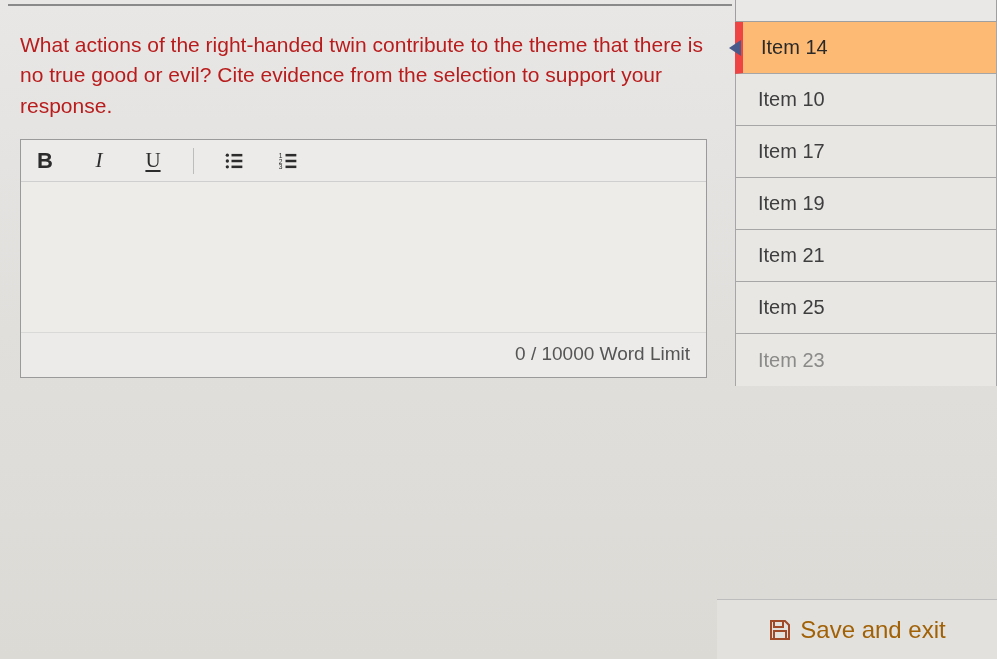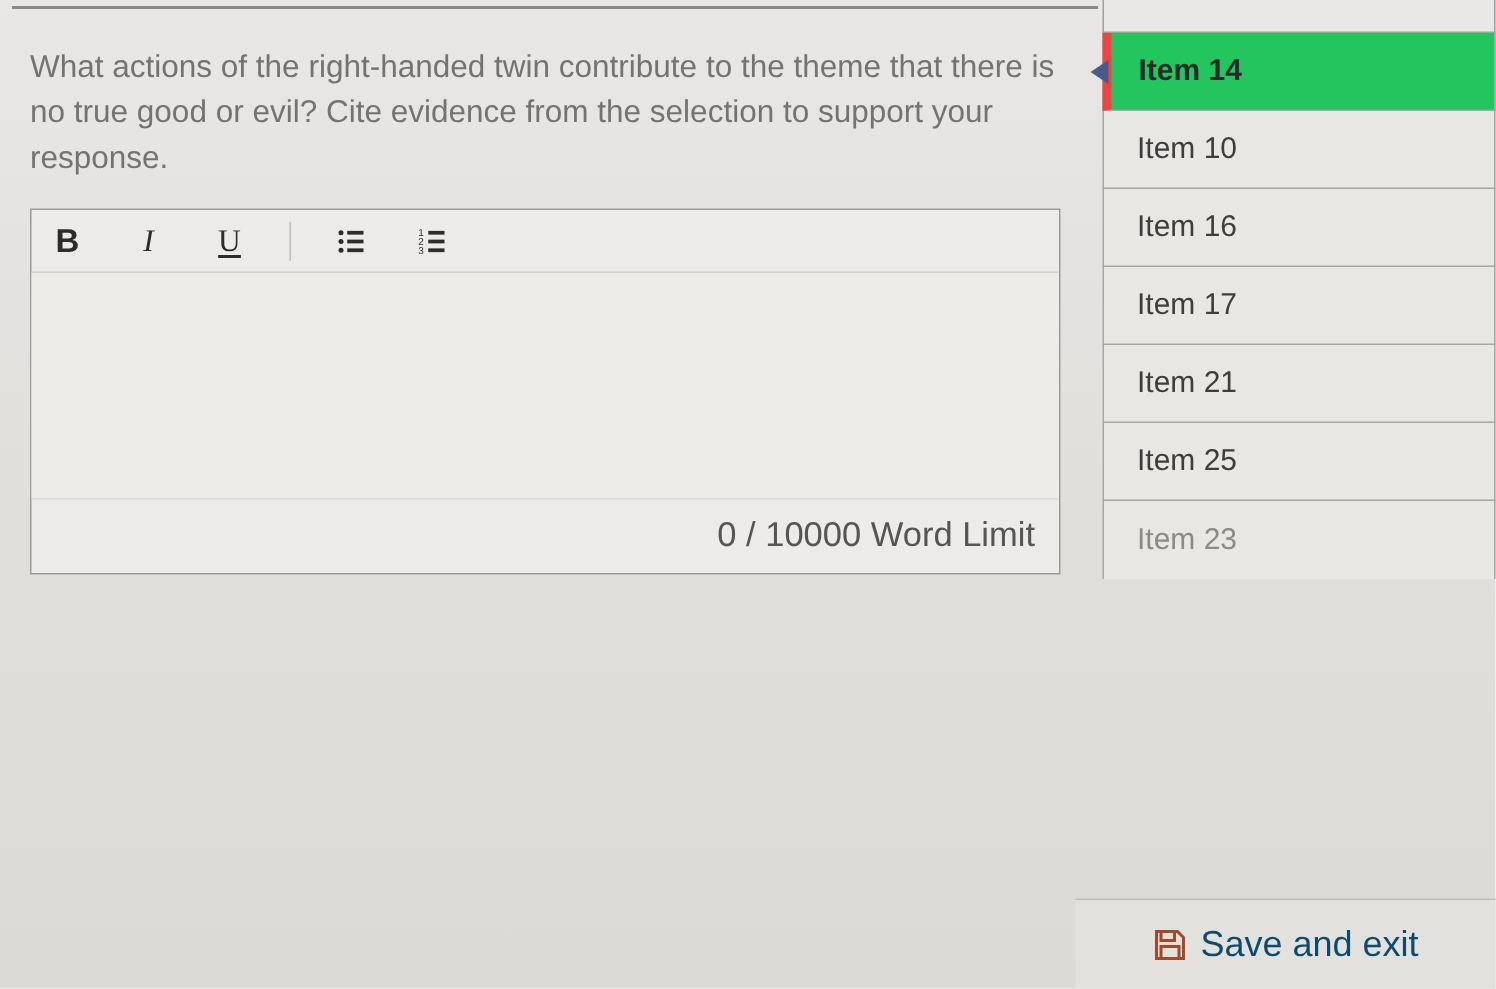--- a/index.html
+++ b/index.html
@@ -22,21 +22,21 @@
   .main {
     position: absolute;
     left: 8px;
     top: 20px;
     right: 278px;
     padding: 10px 12px 0 12px;
   }
   .prompt {
     font-size: 21px;
     line-height: 1.45;
-    color: #737373;
+    color: #b91c1c;
     margin-bottom: 18px;
   }
   .editor {
     border: 1px solid #9a9a9a;
     background: #ecebe9;
     width: 100%;
   }
   .toolbar {
     display: flex;
     align-items: center;
@@ -64,21 +64,21 @@
     height: 26px;
     background: #bdbdbd;
   }
   .icon-list svg { width: 20px; height: 20px; display:block; }
   .text-area {
     min-height: 150px;
     background: #edece9;
   }
   .word-limit {
     text-align: right;
-    font-size: 23px;
+    font-size: 19px;
     color: #555;
     padding: 10px 16px 12px;
     border-top: 1px solid #d9d9d7;
   }
 
   .nav {
     position: absolute;
     top: 0px;
     right: 0;
     width: 262px;
@@ -97,25 +97,24 @@
     font-size: 20px;
     color: #3e3e3e;
     border: 1px solid #a6a6a6;
     border-top: none;
     padding-left: 22px;
     background: #e8e7e4;
     cursor: pointer;
     position: relative;
   }
   .nav-item.active {
-    background: #22c55e;
-    border-left: 6px solid #ef4444;
+    background: #fdba74;
+    border-left: 8px solid #ef4444;
     padding-left: 18px;
     color: #2a2a2a;
-    font-weight: bold;
   }
   .nav-item.active::before {
     content: "";
     position: absolute;
     left: -14px;
     top: 50%;
     transform: translateY(-50%);
     border-style: solid;
     border-width: 8px 12px 8px 0;
     border-color: transparent #4a5a8a transparent transparent;
@@ -132,21 +131,21 @@
     align-items: center;
     justify-content: center;
     border-top: 1px solid #bdbdbd;
     background: #e3e1dd;
   }
   .save-btn {
     display: inline-flex;
     align-items: center;
     gap: 8px;
     font-size: 24px;
-    color: #0c4a6e;
+    color: #a16207;
     cursor: pointer;
     justify-content: flex-end;
   }
   .save-btn svg { width: 24px; height: 24px; }
 </style>
 </head>
 <body>
 
 <div class="top-rule"></div>
 
@@ -187,24 +186,24 @@
 
 <div class="nav">
   <div class="nav-stub"></div>
   <div class="nav-item active">
       <span>Item 14</span>
     </div>
   <div class="nav-item">
       <span>Item 10</span>
     </div>
   <div class="nav-item">
-      <span>Item 16</span>
-    </div>
-  <div class="nav-item">
       <span>Item 17</span>
+    </div>
+  <div class="nav-item">
+      <span>Item 19</span>
     </div>
   <div class="nav-item">
       <span>Item 21</span>
     </div>
   <div class="nav-item">
       <span>Item 25</span>
     </div>
   <div class="nav-item faded">
       <span>Item 23</span>
     </div>

